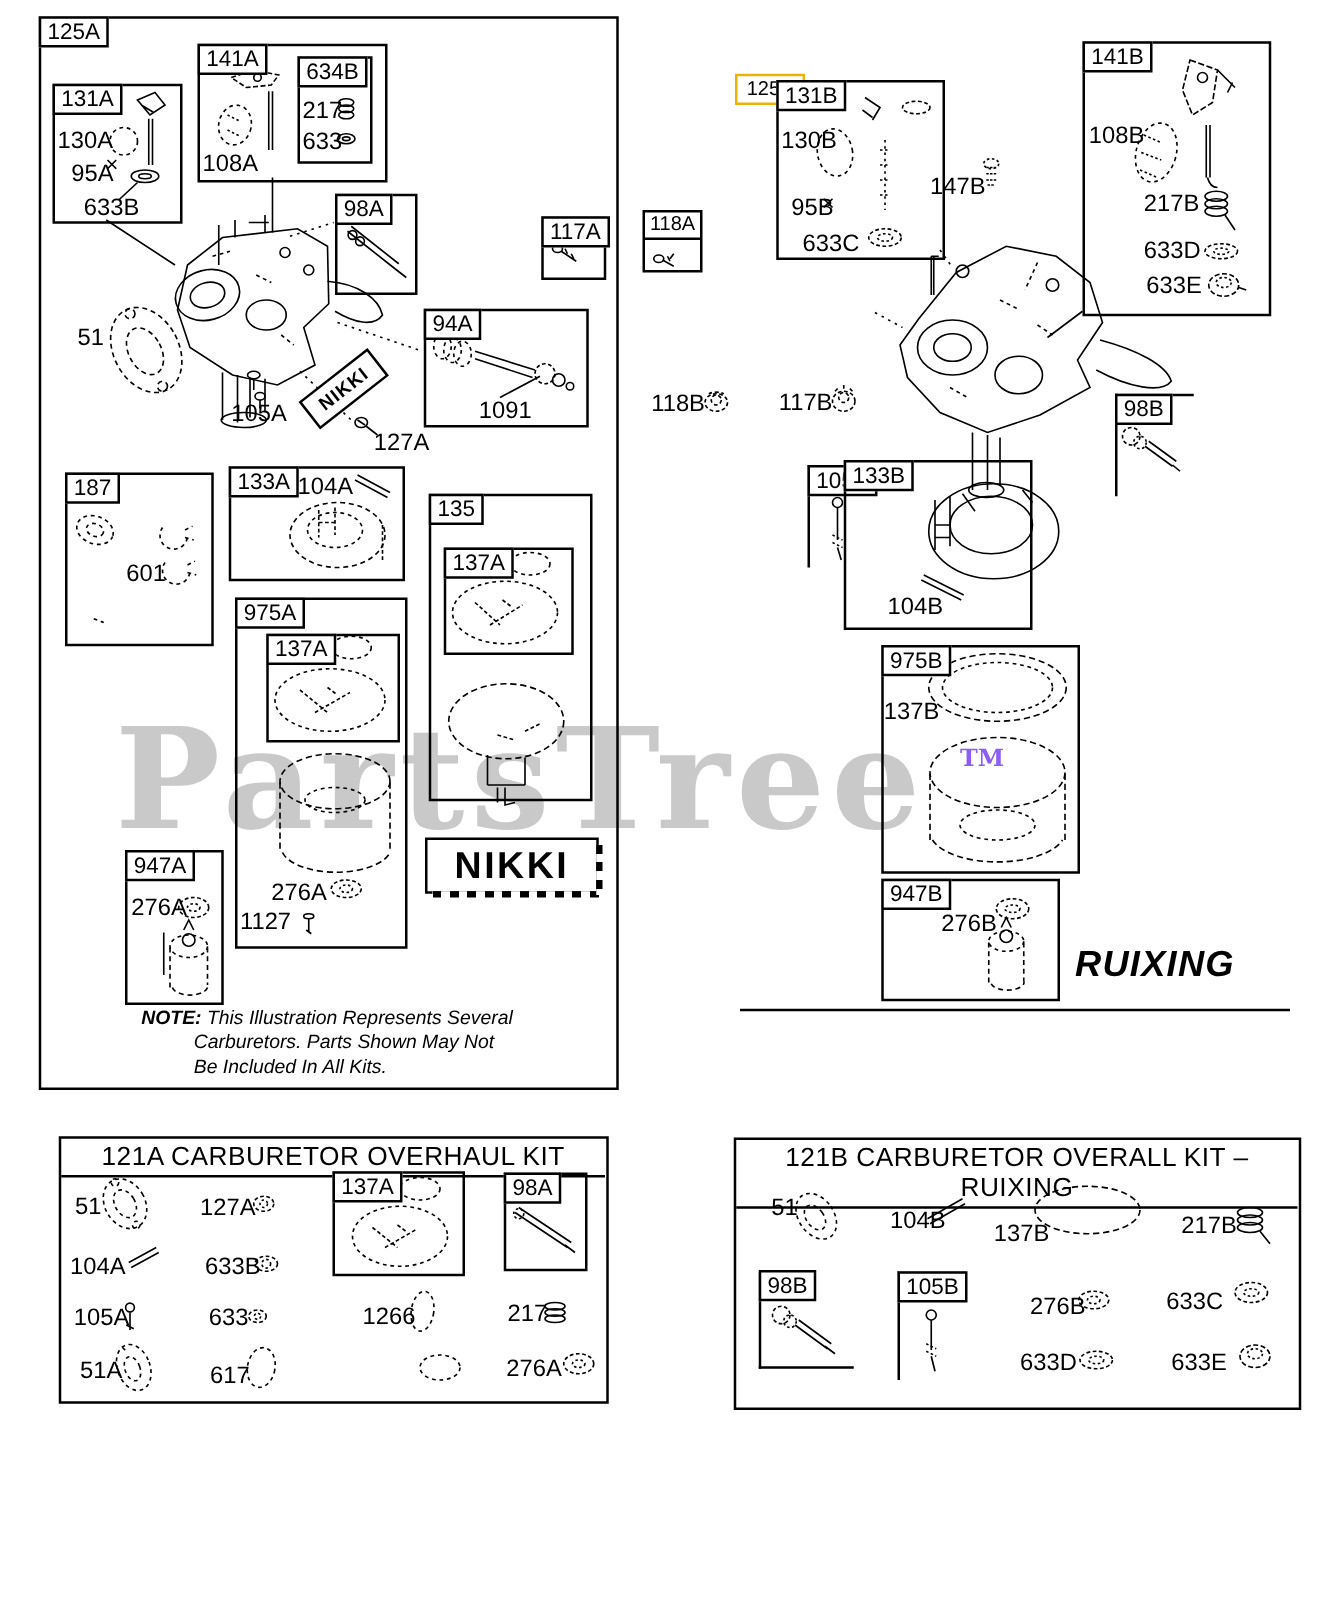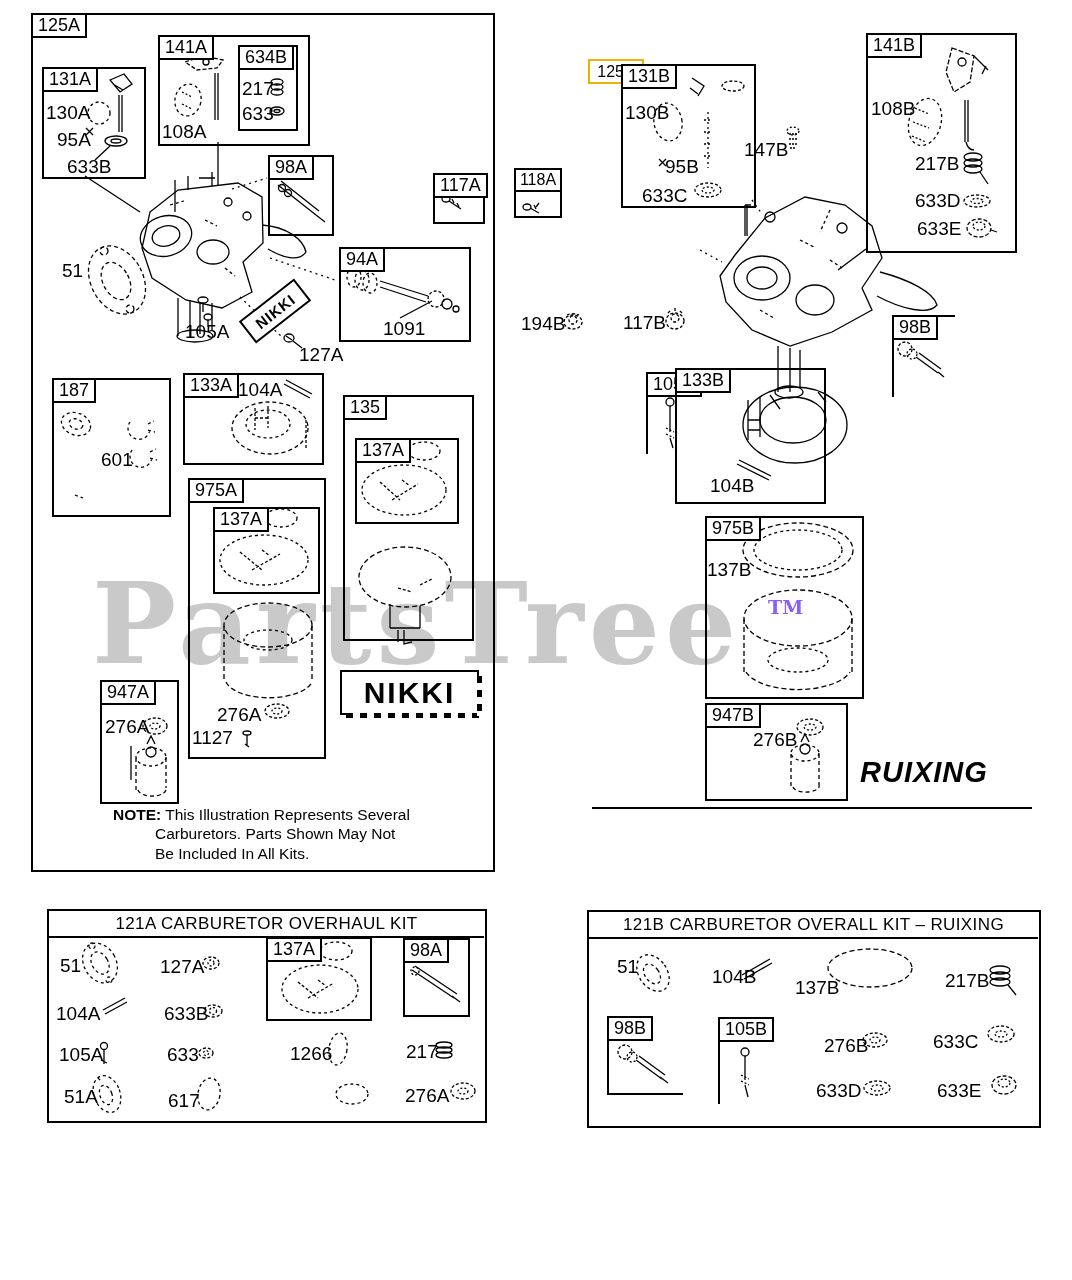--- a/index.html
+++ b/index.html
@@ -14,24 +14,24 @@
   
   .box{position:absolute;z-index:2;border:2px solid #000;}
   .obox{position:absolute;z-index:2;}
   .tag{position:absolute;top:-2px;left:-2px;background:transparent;border:2px solid #000;
        padding:0 5px 1px 5px;font-size:18px;line-height:20px;white-space:nowrap;background:#fff;}
   
   .pl{position:absolute;z-index:3;font-size:19px;line-height:20px;white-space:nowrap;}
   
   .sbox{position:absolute;z-index:2;border:2px solid #eab308;text-align:center;font-size:16px;margin-top:37px;}
   
-  .kittitle{position:absolute;left:0;top:0;right:1px;text-align:center;font-size:17px;
+  .kittitle{position:absolute;left:0;top:0;right:1px;text-align:center;font-size:21px;
             padding:3px 0 2px 0;border-bottom:2px solid #000;letter-spacing:.4px;background:transparent;}
   
-  .note{position:absolute;z-index:3;font-size:15.5px;line-height:1.25;}
+  .note{position:absolute;z-index:3;font-style:italic;font-size:15.5px;line-height:1.25;}
   .note .np{font-weight:bold;}
   .note .nc{margin-left:42px;}
   .note .nc2{margin-left:42px;}
   
   .plate{position:absolute;z-index:3;border:2px solid #000;background:#fff;
          display:flex;align-items:center;justify-content:center;
          font-weight:bold;font-size:15px;letter-spacing:1px;transform:rotate(-38deg);}
   .biglogo{position:absolute;z-index:3;border:2px solid #000;background:#fff;
          display:flex;align-items:center;justify-content:center;
          font-weight:bold;font-size:30px;letter-spacing:2px;}
@@ -421,37 +421,37 @@
     <div class="nc">Carburetors. Parts Shown May Not</div>
     <div class="nc2">Be Included In All Kits.</div>
   </div>
 
   <div class="sbox" style="left:588px;top:22px;width:52px;height:21px;line-height:21px;">125B</div>
 
   <div class="box" style="left:621px;top:64px;width:131px;height:140px;">
     <div class="tag">131B</div>
   </div>
   <div class="pl" style="left:625px;top:103px;">130B</div>
-  <div class="pl" style="left:633px;top:157px;margin-left:32px;">95B</div>
+  <div class="pl" style="left:633px;top:157px;">95B</div>
   <div class="pl" style="left:642px;top:186px;">633C</div>
 
   <div class="pl" style="left:744px;top:140px;">147B</div>
 
   <div class="box" style="left:866px;top:33px;width:147px;height:216px;">
     <div class="tag">141B</div>
   </div>
   <div class="pl" style="left:871px;top:99px;">108B</div>
   <div class="pl" style="left:915px;top:154px;">217B</div>
   <div class="pl" style="left:915px;top:191px;">633D</div>
   <div class="pl" style="left:917px;top:219px;">633E</div>
 
   <div class="box" style="left:514px;top:168px;width:44px;height:46px;">
     <div style="border-bottom:2px solid #000;text-align:center;font-size:16px;line-height:20px;">118A</div>
   </div>
-  <div class="pl" style="left:521px;top:314px;">194B</div>
+  <div class="pl" style="left:521px;top:314px;">118B</div>
   <div class="pl" style="left:623px;top:313px;">117B</div>
 
   <div class="obox" style="left:892px;top:315px;width:61px;height:80px;border-left:2px solid #000;border-top:2px solid #000;">
     <div class="tag">98B</div>
   </div>
   <div class="obox" style="left:646px;top:372px;width:56px;height:80px;border-left:2px solid #000;border-top:2px solid #000;">
     <div class="tag">105B</div>
   </div>
 
   <div class="box" style="left:675px;top:368px;width:147px;height:132px;">

